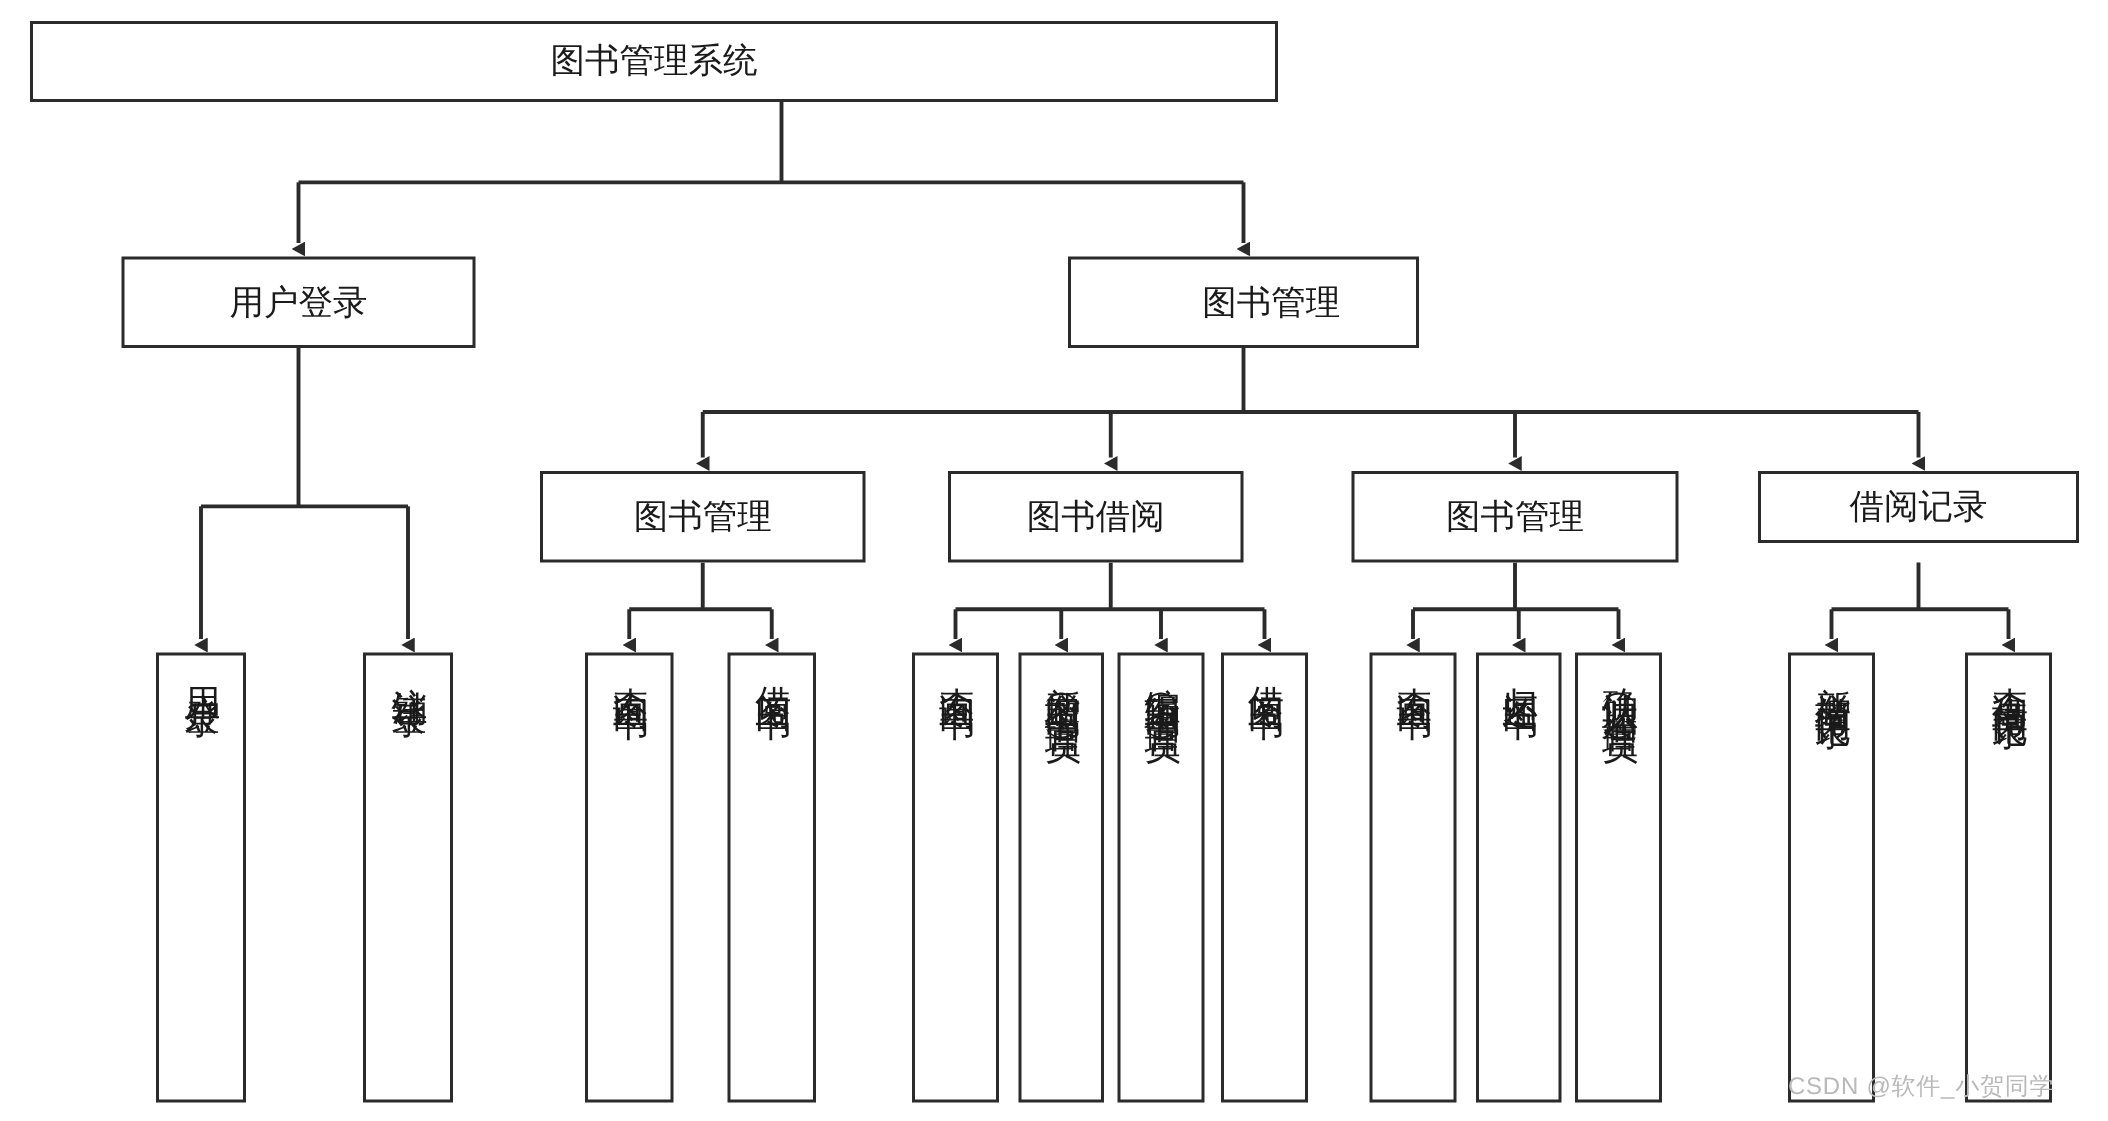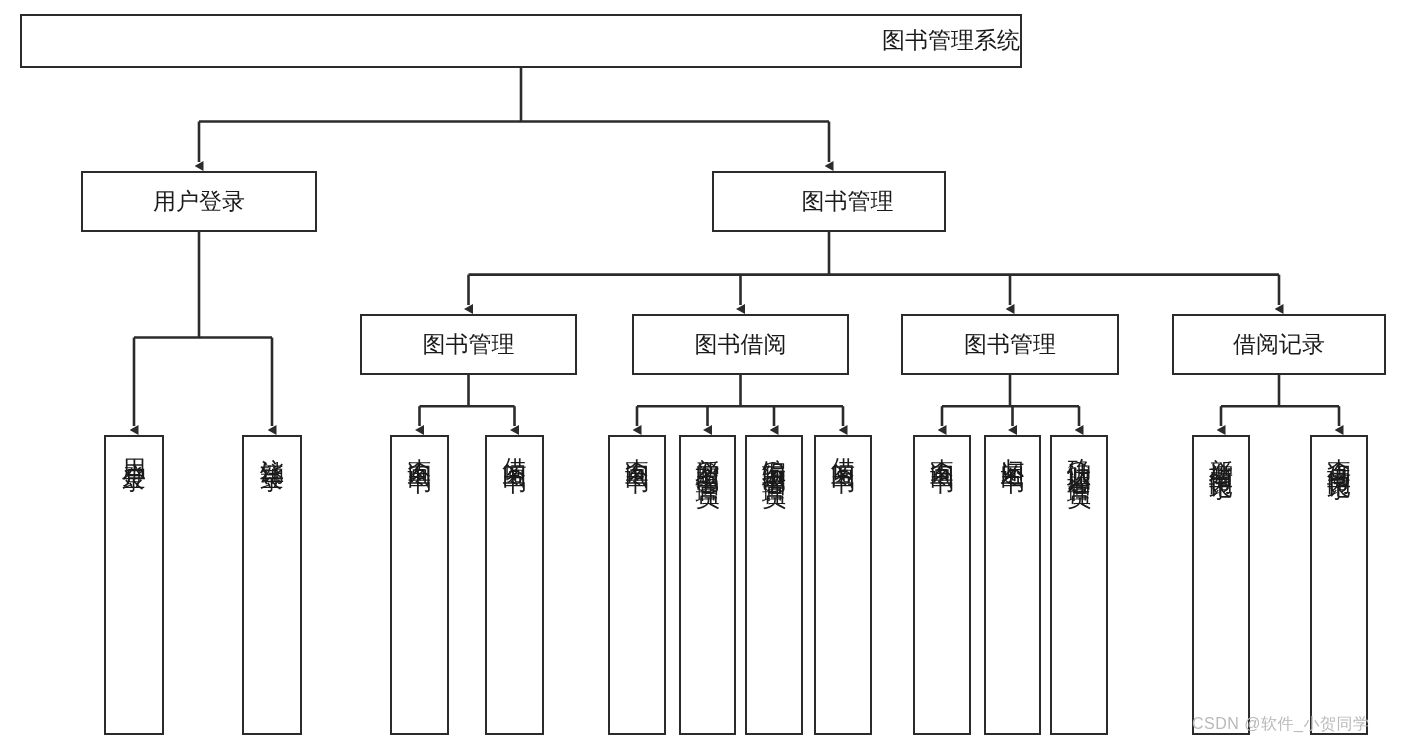--- a/index.html
+++ b/index.html
@@ -113,39 +113,39 @@
         <line x1="1012.5" y1="406.2" x2="1012.5" y2="426" marker-end="url(#arrowhead)"></line>
         <line x1="1079" y1="406.2" x2="1079" y2="426" marker-end="url(#arrowhead)"></line>
         <line x1="1279" y1="375" x2="1279" y2="406.2"></line>
         <line x1="1221" y1="406.2" x2="1339" y2="406.2"></line>
         <line x1="1221" y1="406.2" x2="1221" y2="426" marker-end="url(#arrowhead)"></line>
         <line x1="1339" y1="406.2" x2="1339" y2="426" marker-end="url(#arrowhead)"></line>
       </g>
   </svg>
 
   <div id="node-layer">
-      <div class="node horizontal root" style="left: 20px; top: 14px; width: 1002px; height: 54px; justify-content: flex-end;">
+      <div class="node horizontal root" style="left: 20px; top: 14px; width: 832px; height: 54px;">
         <span class="node-label">图书管理系统</span>
       </div>
       <div class="node horizontal" style="left: 81px; top: 171px; width: 236px; height: 61px;">
         <span class="node-label">用户登录</span>
       </div>
       <div class="node horizontal" style="left: 712px; top: 171px; width: 234px; height: 61px; padding-left: 37px;">
         <span class="node-label">图书管理</span>
       </div>
       <div class="node horizontal" style="left: 360px; top: 314px; width: 217px; height: 61px;">
         <span class="node-label">图书管理</span>
       </div>
-      <div class="node horizontal" style="left: 632px; top: 314px; width: 217px; height: 61px;">
+      <div class="node horizontal" style="left: 632px; top: 314px; width: 197px; height: 61px;">
         <span class="node-label">图书借阅</span>
       </div>
       <div class="node horizontal" style="left: 901px; top: 314px; width: 218px; height: 61px;">
         <span class="node-label">图书管理</span>
       </div>
-      <div class="node horizontal" style="left: 1172px; top: 314px; width: 214px; height: 61px;">
+      <div class="node horizontal" style="left: 1172px; top: 314px; width: 214px; height: 48px;">
         <span class="node-label">借阅记录</span>
       </div>
       <div class="node vertical" style="left: 104px; top: 435px; width: 60px; height: 300px;">
         <span class="node-label">用户登录</span>
       </div>
       <div class="node vertical" style="left: 242px; top: 435px; width: 60px; height: 300px;">
         <span class="node-label">注销登录</span>
       </div>
       <div class="node vertical" style="left: 390px; top: 435px; width: 59px; height: 300px;">
         <span class="node-label">查询图书</span>

